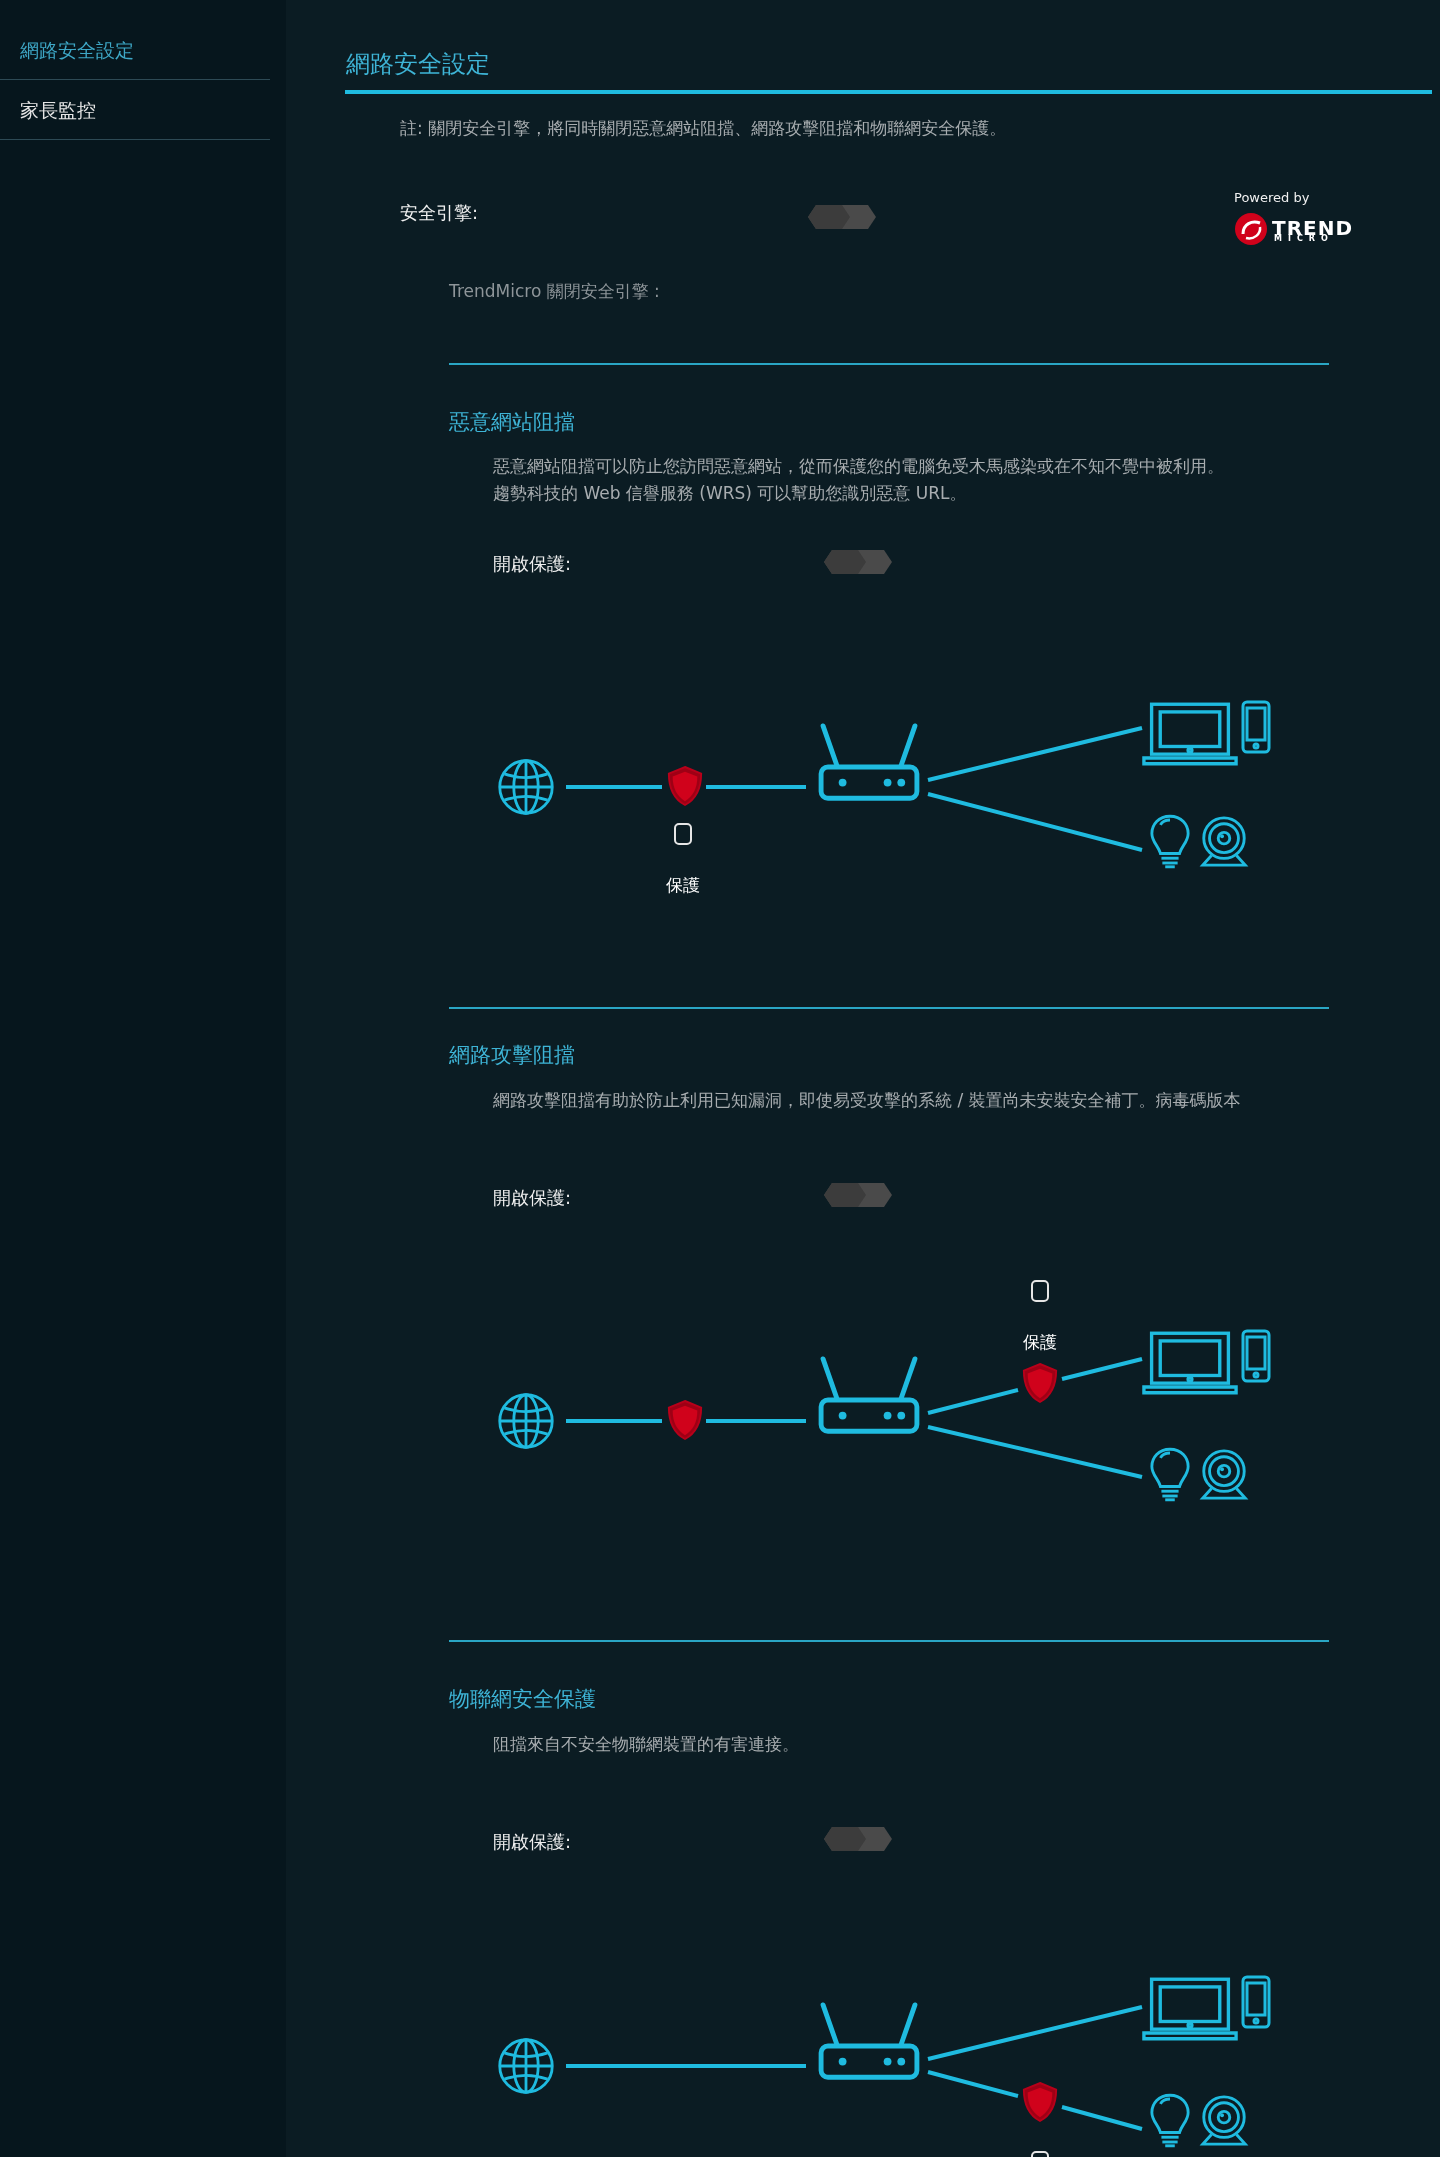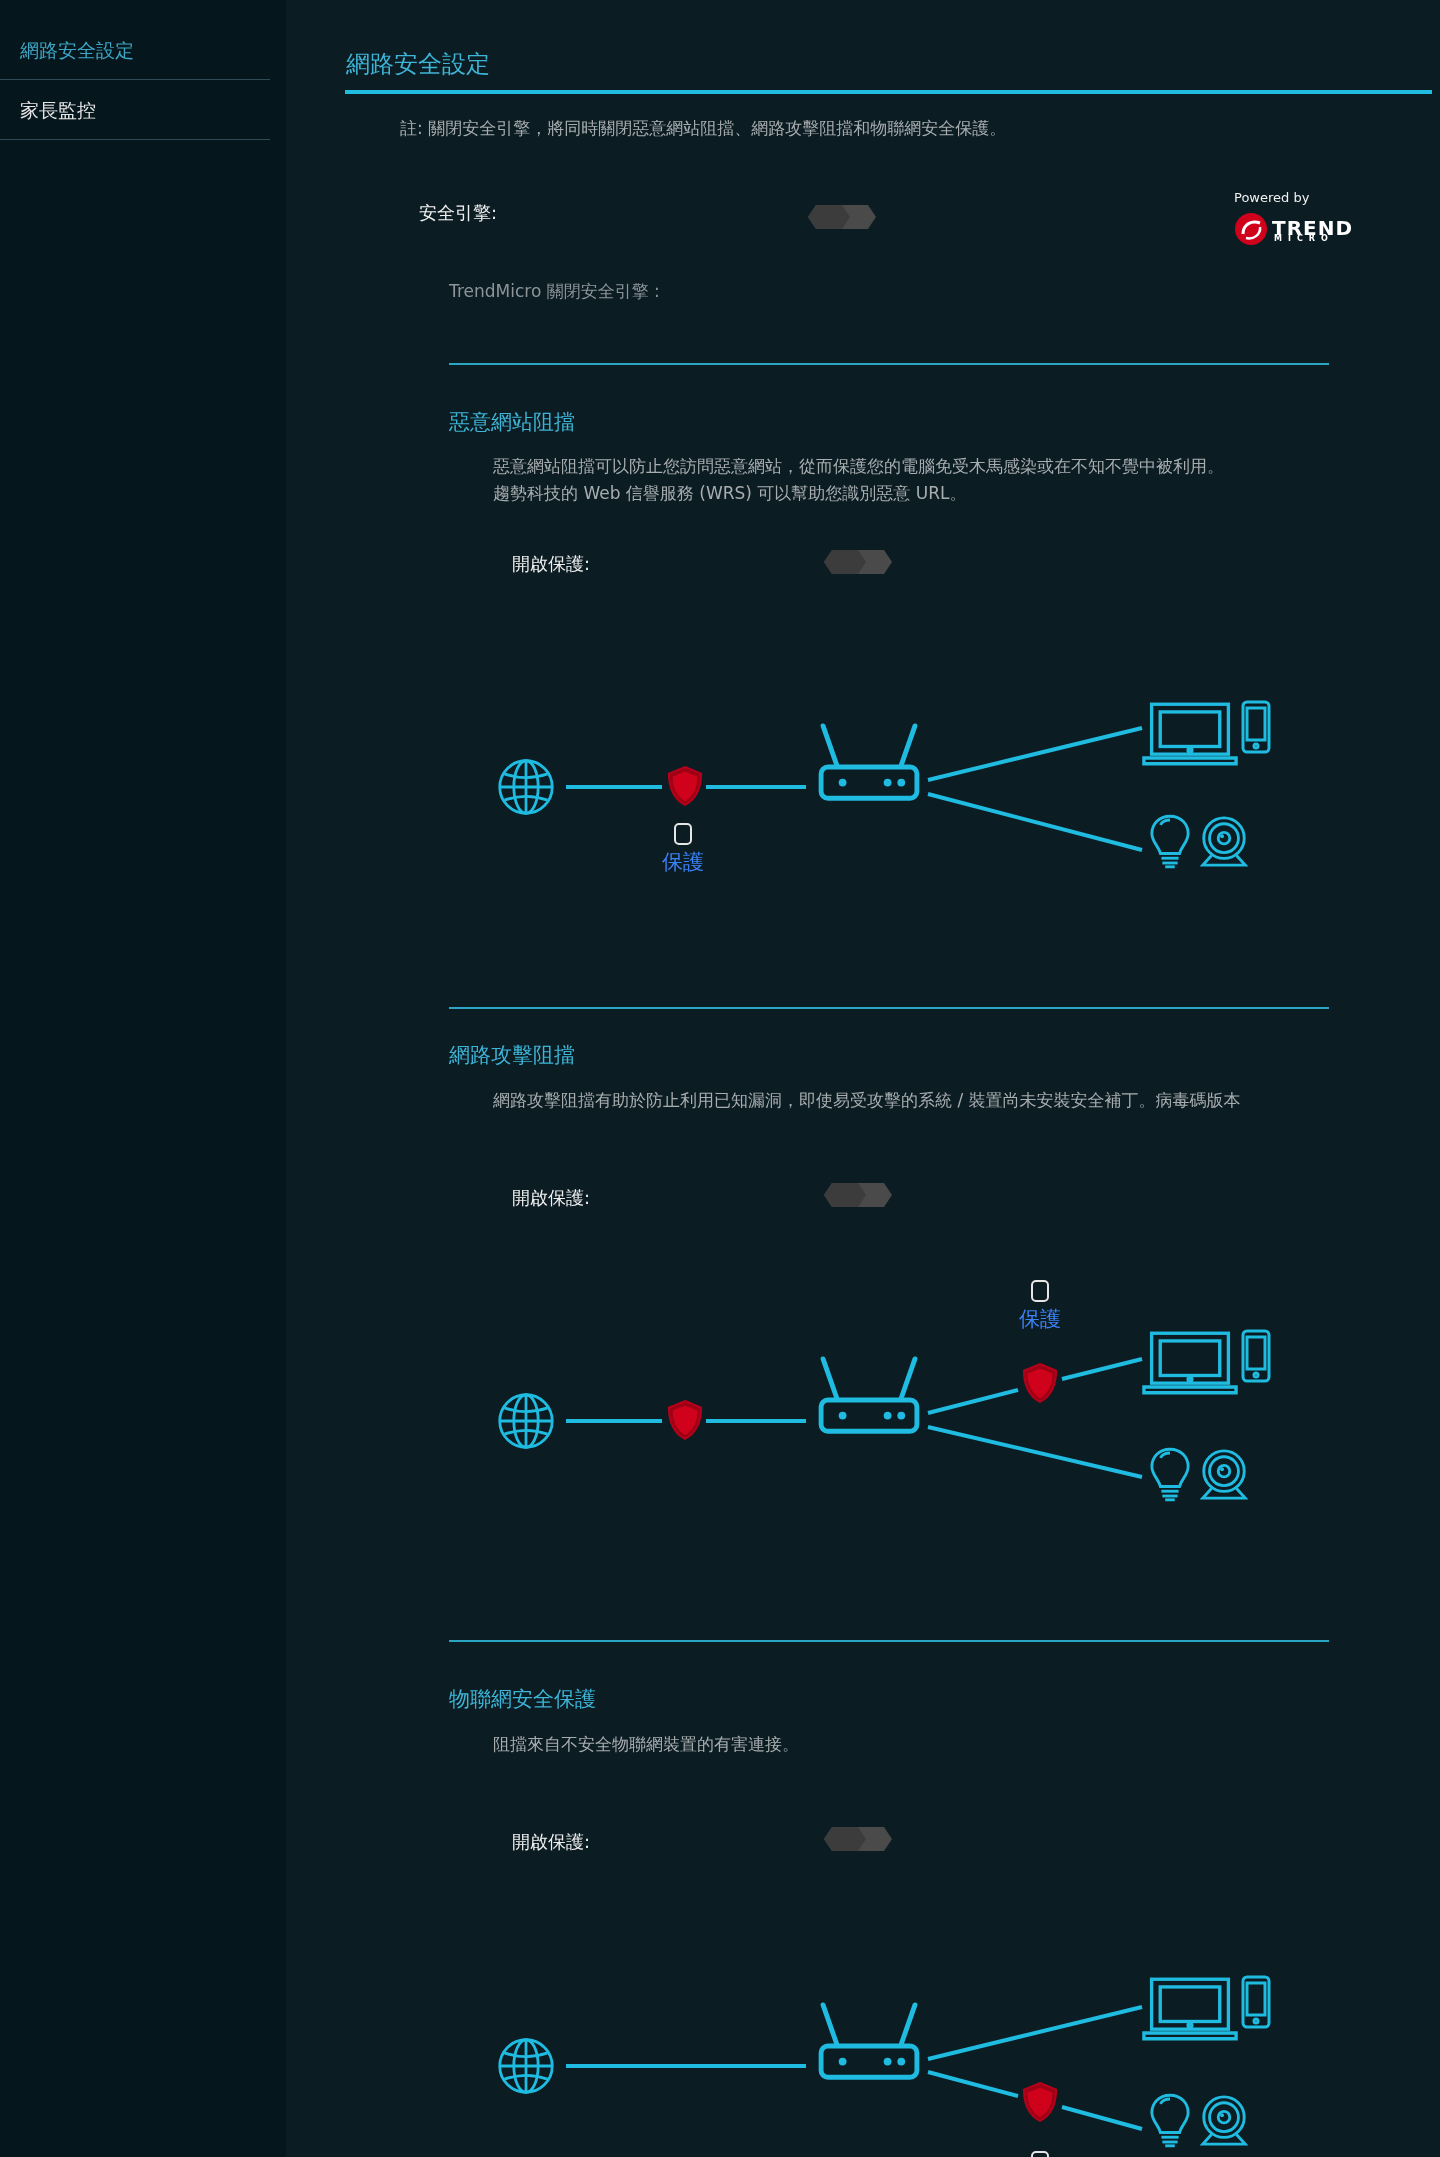--- a/index.html
+++ b/index.html
@@ -7,29 +7,29 @@
   .sidebar{position:absolute;left:0;top:0;width:286px;height:2157px;background:#06161d;}
   .side-item{position:absolute;left:0;width:270px;height:60px;border-bottom:1px solid #2d4a55;box-sizing:border-box;}
   .side-item span{position:absolute;left:20px;top:18px;font-size:19px;}
   .side-item.active span{color:#3ea7c6;}
   .side-item span.plain{color:#e6e6e6;}
   .main{position:absolute;left:286px;top:0;right:0;height:2157px;}
   .abs{position:absolute;}
   .page-title{left:60px;top:48px;font-size:24px;color:#3eb4d6;}
   .title-bar{left:59px;top:90px;width:1087px;height:4px;background:#1fbbe0;}
   .note{left:114px;top:117px;font-size:17px;color:#a8adb0;}
-  .label{font-size:18px;color:#f0f0f0;margin-left:19px;}
+  .label{font-size:18px;color:#f0f0f0;}
   .muted{font-size:17px;color:#8e9599;}
   .toggle{width:68px;height:24px;cursor:pointer;}
   .divider{left:163px;width:880px;height:2px;background:#2aa6c4;}
   .sec-title{left:163px;font-size:21px;color:#3eb4d6;}
   .sec-desc{left:207px;font-size:17px;color:#a8adb0;line-height:27px;width:850px;}
   .powered{left:948px;top:190px;font-size:13px;color:#f0f0f0;}
   .diag{left:200px;}
-  .prot-label{font-size:21px;color:#3b82f6;text-align:center;width:60px;}
+  .prot-label{font-size:17px;color:#ffffff;text-align:center;width:60px;margin-top:26px;}
   .prot-box{width:14px;height:18px;border:2px solid #e6e6e6;border-radius:5px;}
 </style>
 </head>
 <body>
 
 <svg width="0" height="0" style="position:absolute">
   <defs>
     <symbol id="globe" viewBox="0 0 64 64">
       <g fill="none" stroke="#1fbbe0" stroke-width="3">
         <circle cx="32" cy="32" r="28"></circle>

